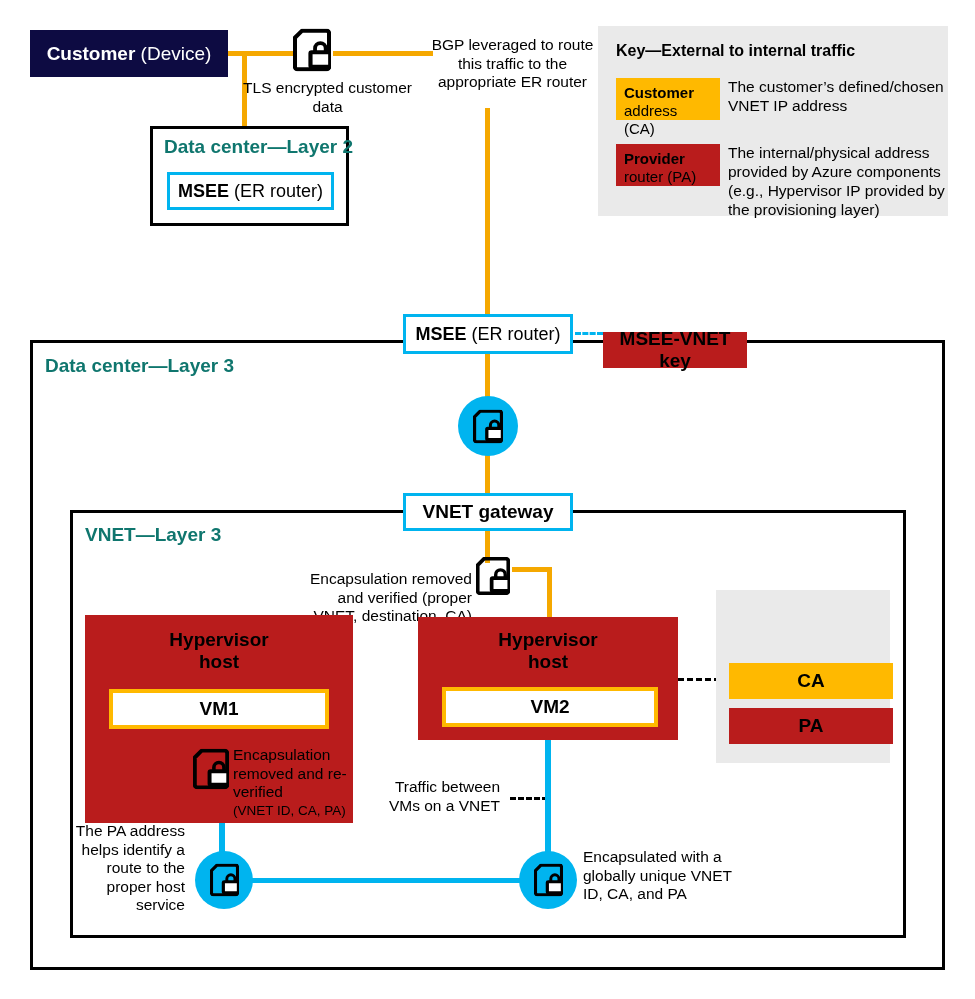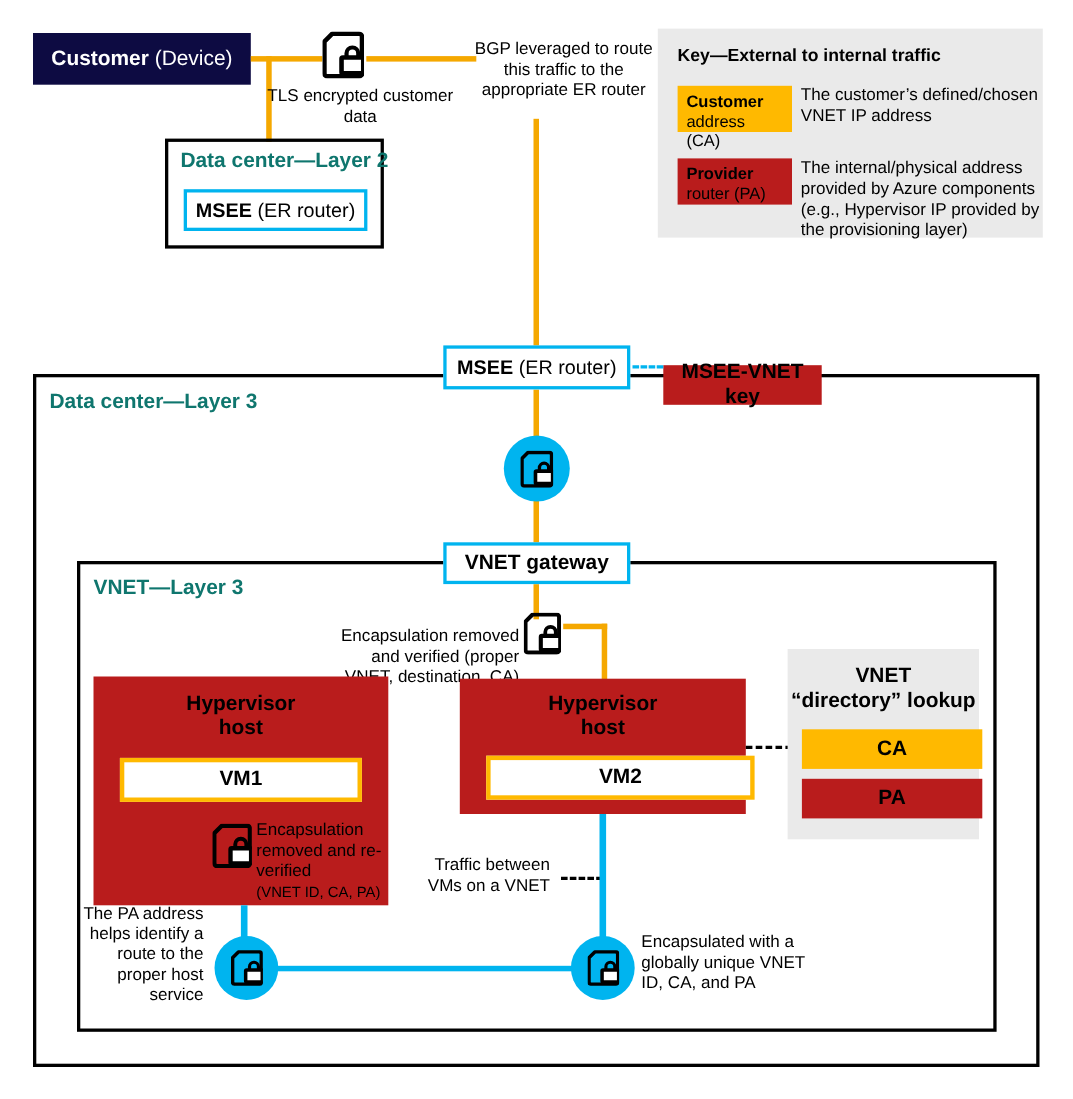--- a/index.html
+++ b/index.html
@@ -179,30 +179,28 @@
     </span>
     <div class="lbl lft" style="left:148px;top:131px;width:140px;">Encapsulation
 removed
 and re-verified</div>
     <div class="lbl lbl-sm lft" style="left:148px;top:188px;width:150px;">(VNET ID, CA, PA)</div>
   </div>
 
   <div class="cyanfill abs" style="left:418px;top:617px;width:260px;height:123px;">
     <div class="hv-title" style="top:12px;white-space:pre-line;">Hypervisor
 host</div>
-    <div class="blk orange-outline" style="left:24px;top:70px;width:244px;height:40px;">
+    <div class="blk orange-outline" style="left:24px;top:70px;width:216px;height:40px;">
       <span class="vm-label">VM2</span>
     </div>
   </div>
 
   <div class="dash-h" style="left:678px;top:678px;width:42px;"></div>
 
   <div class="greyfill abs" style="left:716px;top:590px;width:174px;height:173px;">
-    <div class="dirbox-title" style="top:14px;white-space:pre-line;">VNET
-“directory” lookup</div>
     <div class="blk orangefill" style="left:13px;top:73px;width:164px;height:36px;">
       <span class="capsule-label">CA</span>
     </div>
     <div class="blk cyanfill" style="left:13px;top:118px;width:164px;height:36px;">
       <span class="capsule-label">PA</span>
     </div>
   </div>
 
   <div class="lbl rgt" style="left:380px;top:778px;width:120px;">Traffic between
 VMs on a VNET</div>

